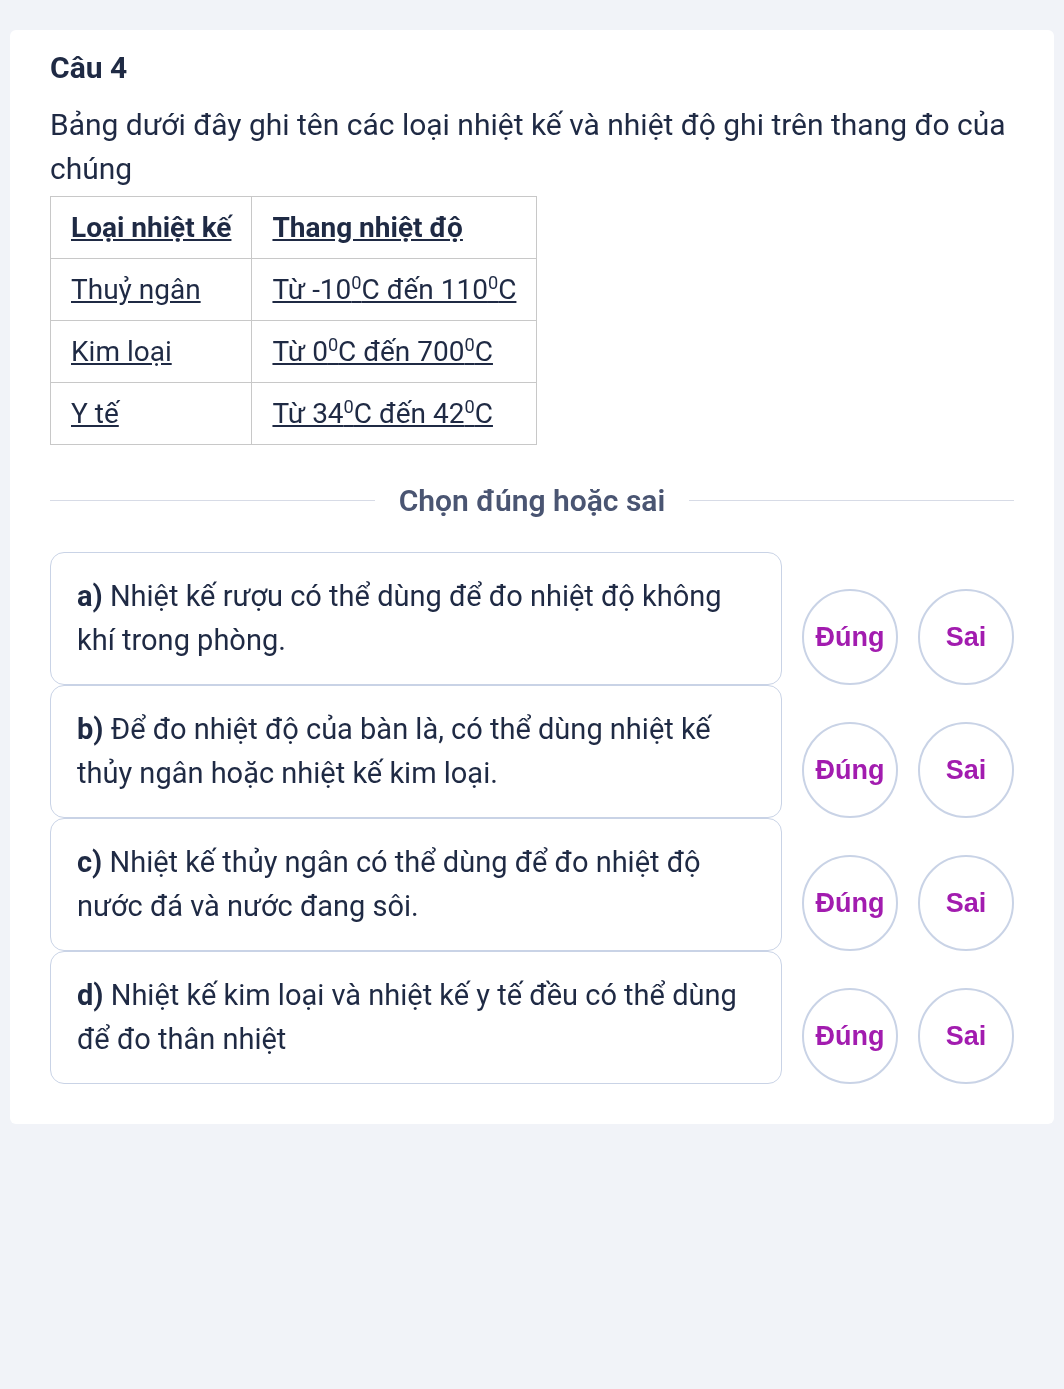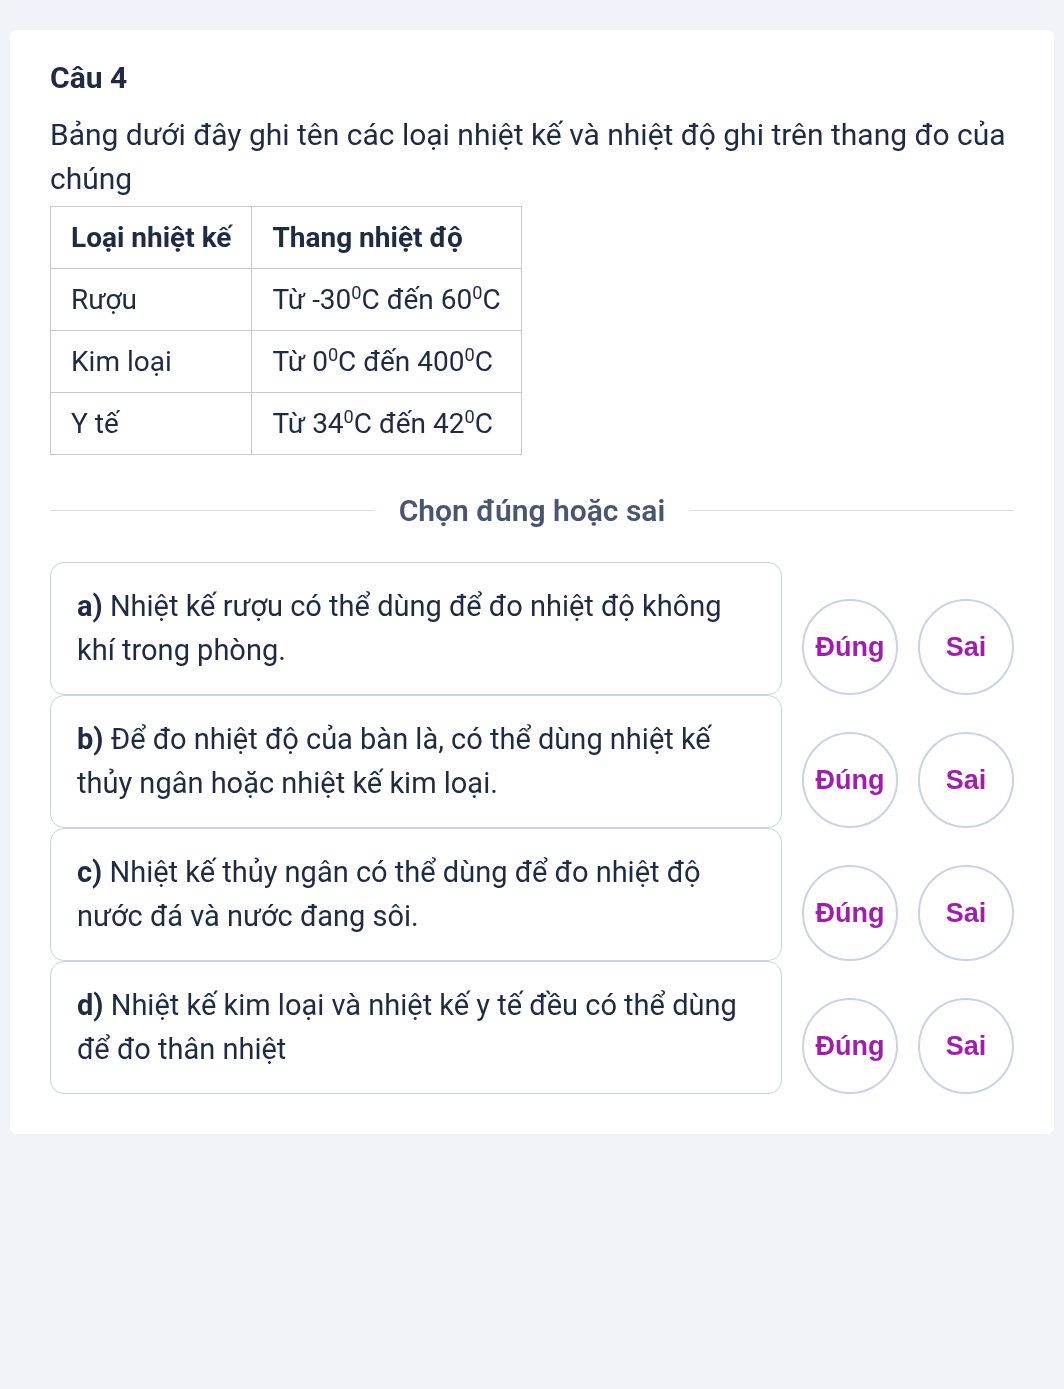--- a/index.html
+++ b/index.html
@@ -5,36 +5,37 @@
   * { box-sizing: border-box; }
   body {
     margin: 0;
     font-family: -apple-system, BlinkMacSystemFont, "Segoe UI", Roboto, Arial, sans-serif;
     background: #f1f3f8;
     color: #1f2a44;
   }
   .page {
     background: #ffffff;
     margin: 30px 10px 0 10px;
-    padding: 30px 40px 40px 40px;
+    padding: 20px 40px 40px 40px;
     border-radius: 6px;
   }
   .q-title {
     font-size: 30px;
     font-weight: 700;
     margin-bottom: 18px;
   }
   .q-statement {
     font-size: 30px;
     line-height: 1.45;
     margin-bottom: 6px;
   }
   table.data-table {
     border-collapse: collapse;
     font-size: 28px;
+    text-decoration: underline;
   }
   table.data-table th,
   table.data-table td {
     border: 1px solid #c8c8c8;
     padding: 14px 20px;
     text-align: left;
     vertical-align: middle;
   }
   table.data-table th {
     font-weight: 700;
@@ -102,26 +103,26 @@
 
   <table class="data-table">
     <thead>
       <tr>
         <th>Loại nhiệt kế</th>
         <th>Thang nhiệt độ</th>
       </tr>
     </thead>
     <tbody>
       <tr>
-        <td>Rượu</td>
-        <td><span>Từ -30</span><sup>0</sup><span>C đến 60</span><sup>0</sup><span>C</span></td>
+        <td>Thuỷ ngân</td>
+        <td><span>Từ -10</span><sup>0</sup><span>C đến 110</span><sup>0</sup><span>C</span></td>
       </tr>
       <tr>
         <td>Kim loại</td>
-        <td><span>Từ 0</span><sup>0</sup><span>C đến 400</span><sup>0</sup><span>C</span></td>
+        <td><span>Từ 0</span><sup>0</sup><span>C đến 700</span><sup>0</sup><span>C</span></td>
       </tr>
       <tr>
         <td>Y tế</td>
         <td><span>Từ 34</span><sup>0</sup><span>C đến 42</span><sup>0</sup><span>C</span></td>
       </tr>
     </tbody>
   </table>
 
   <div class="divider-row">
     <div class="divider-line"></div>

